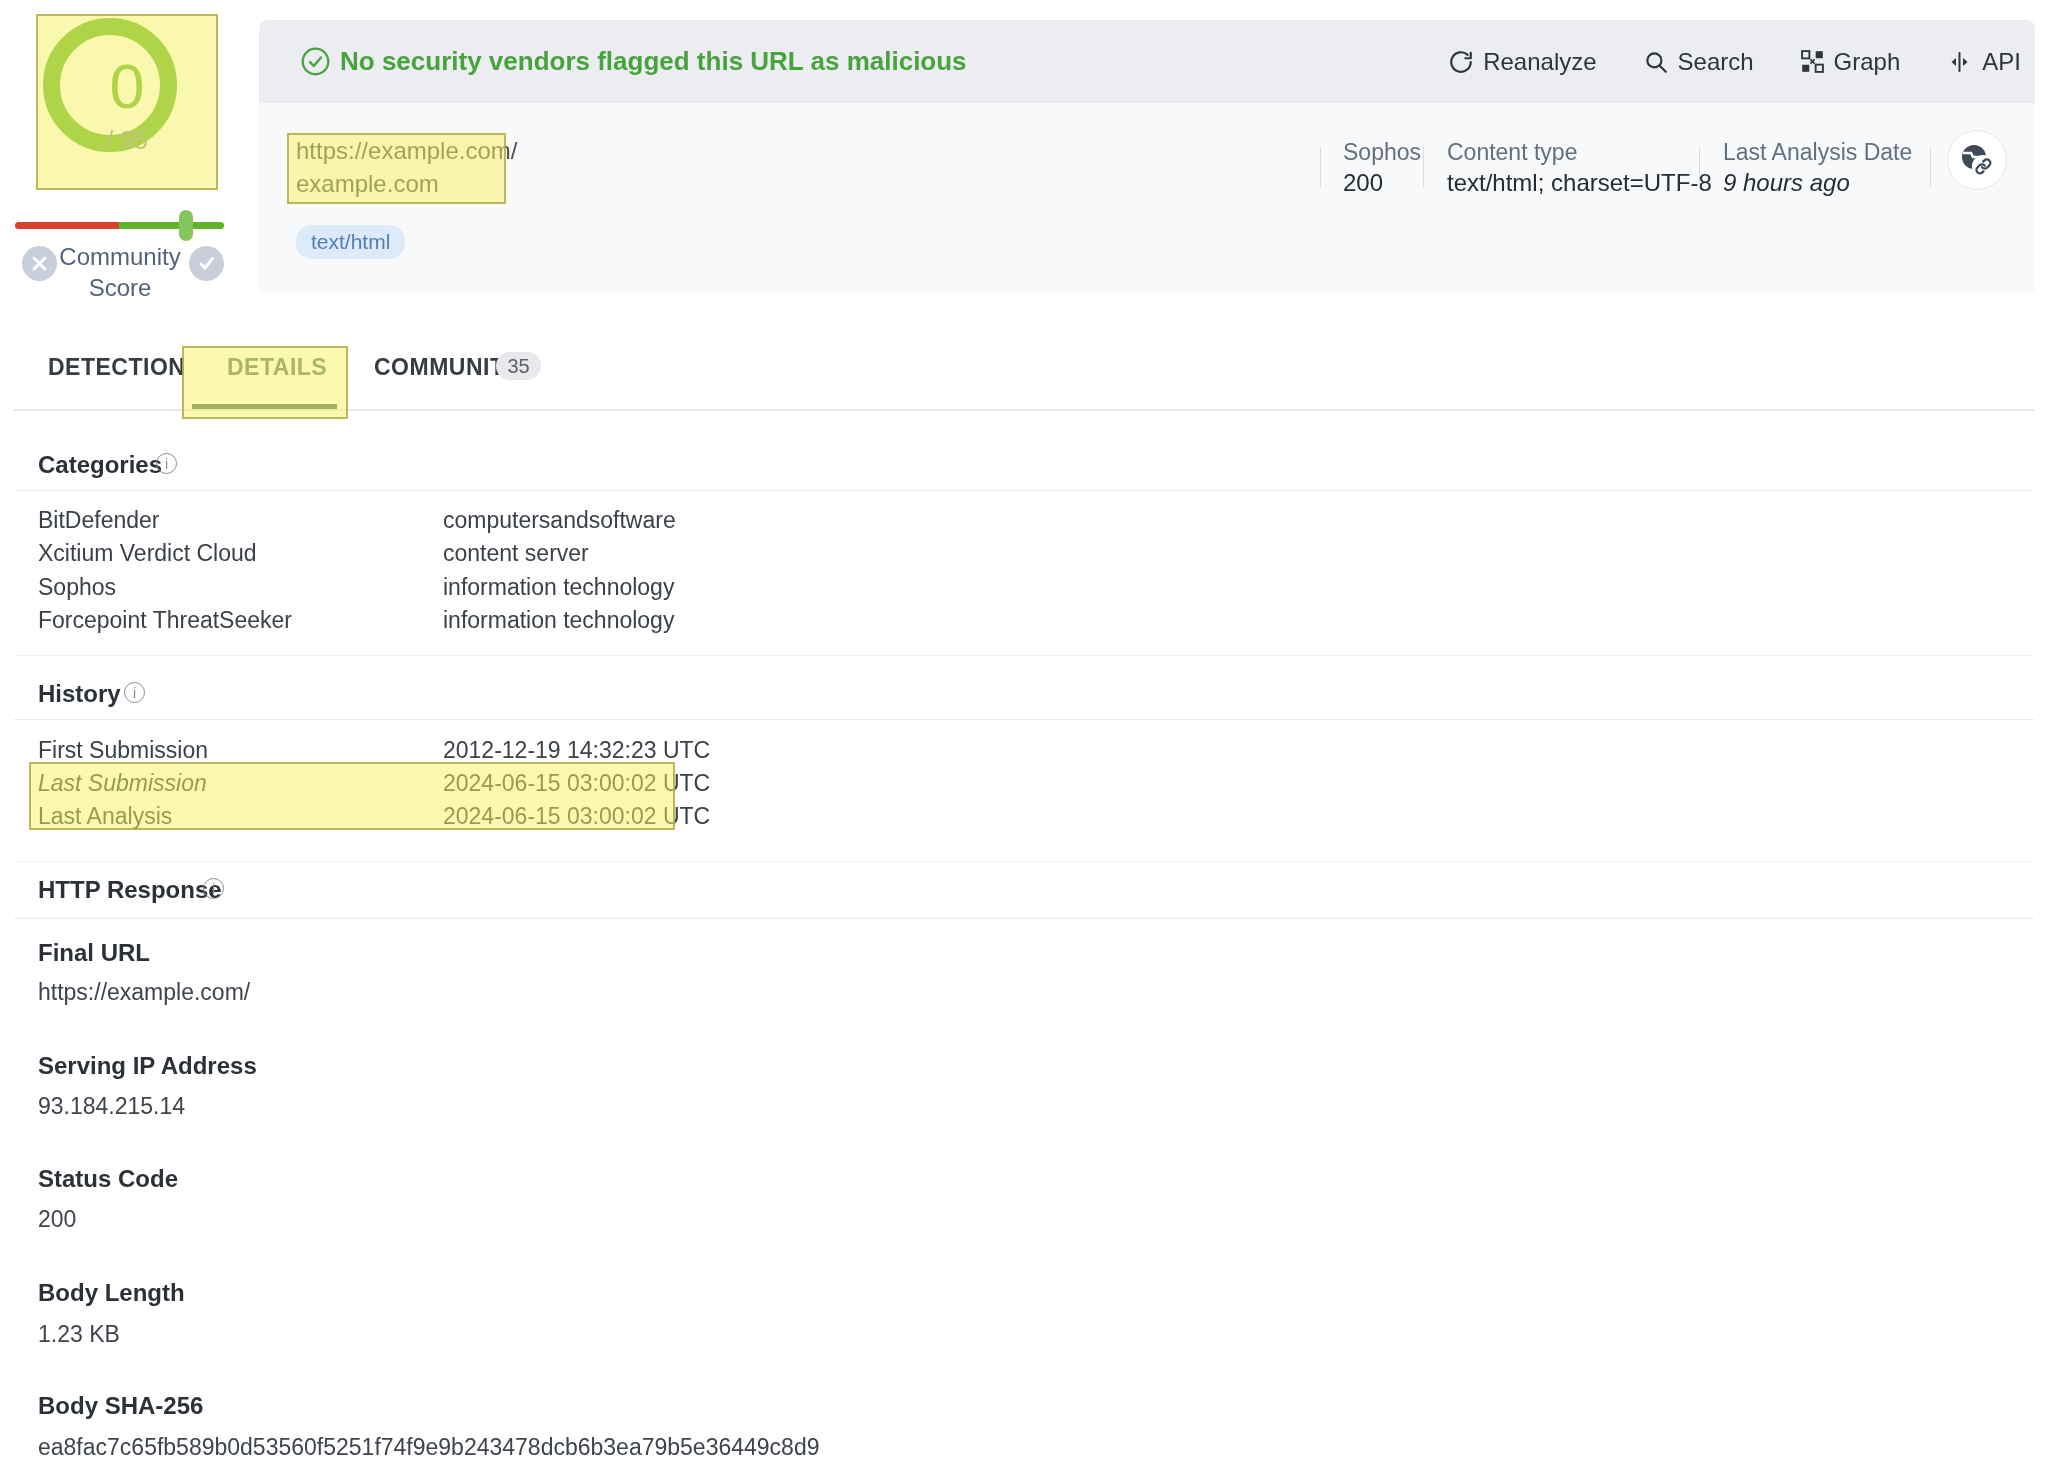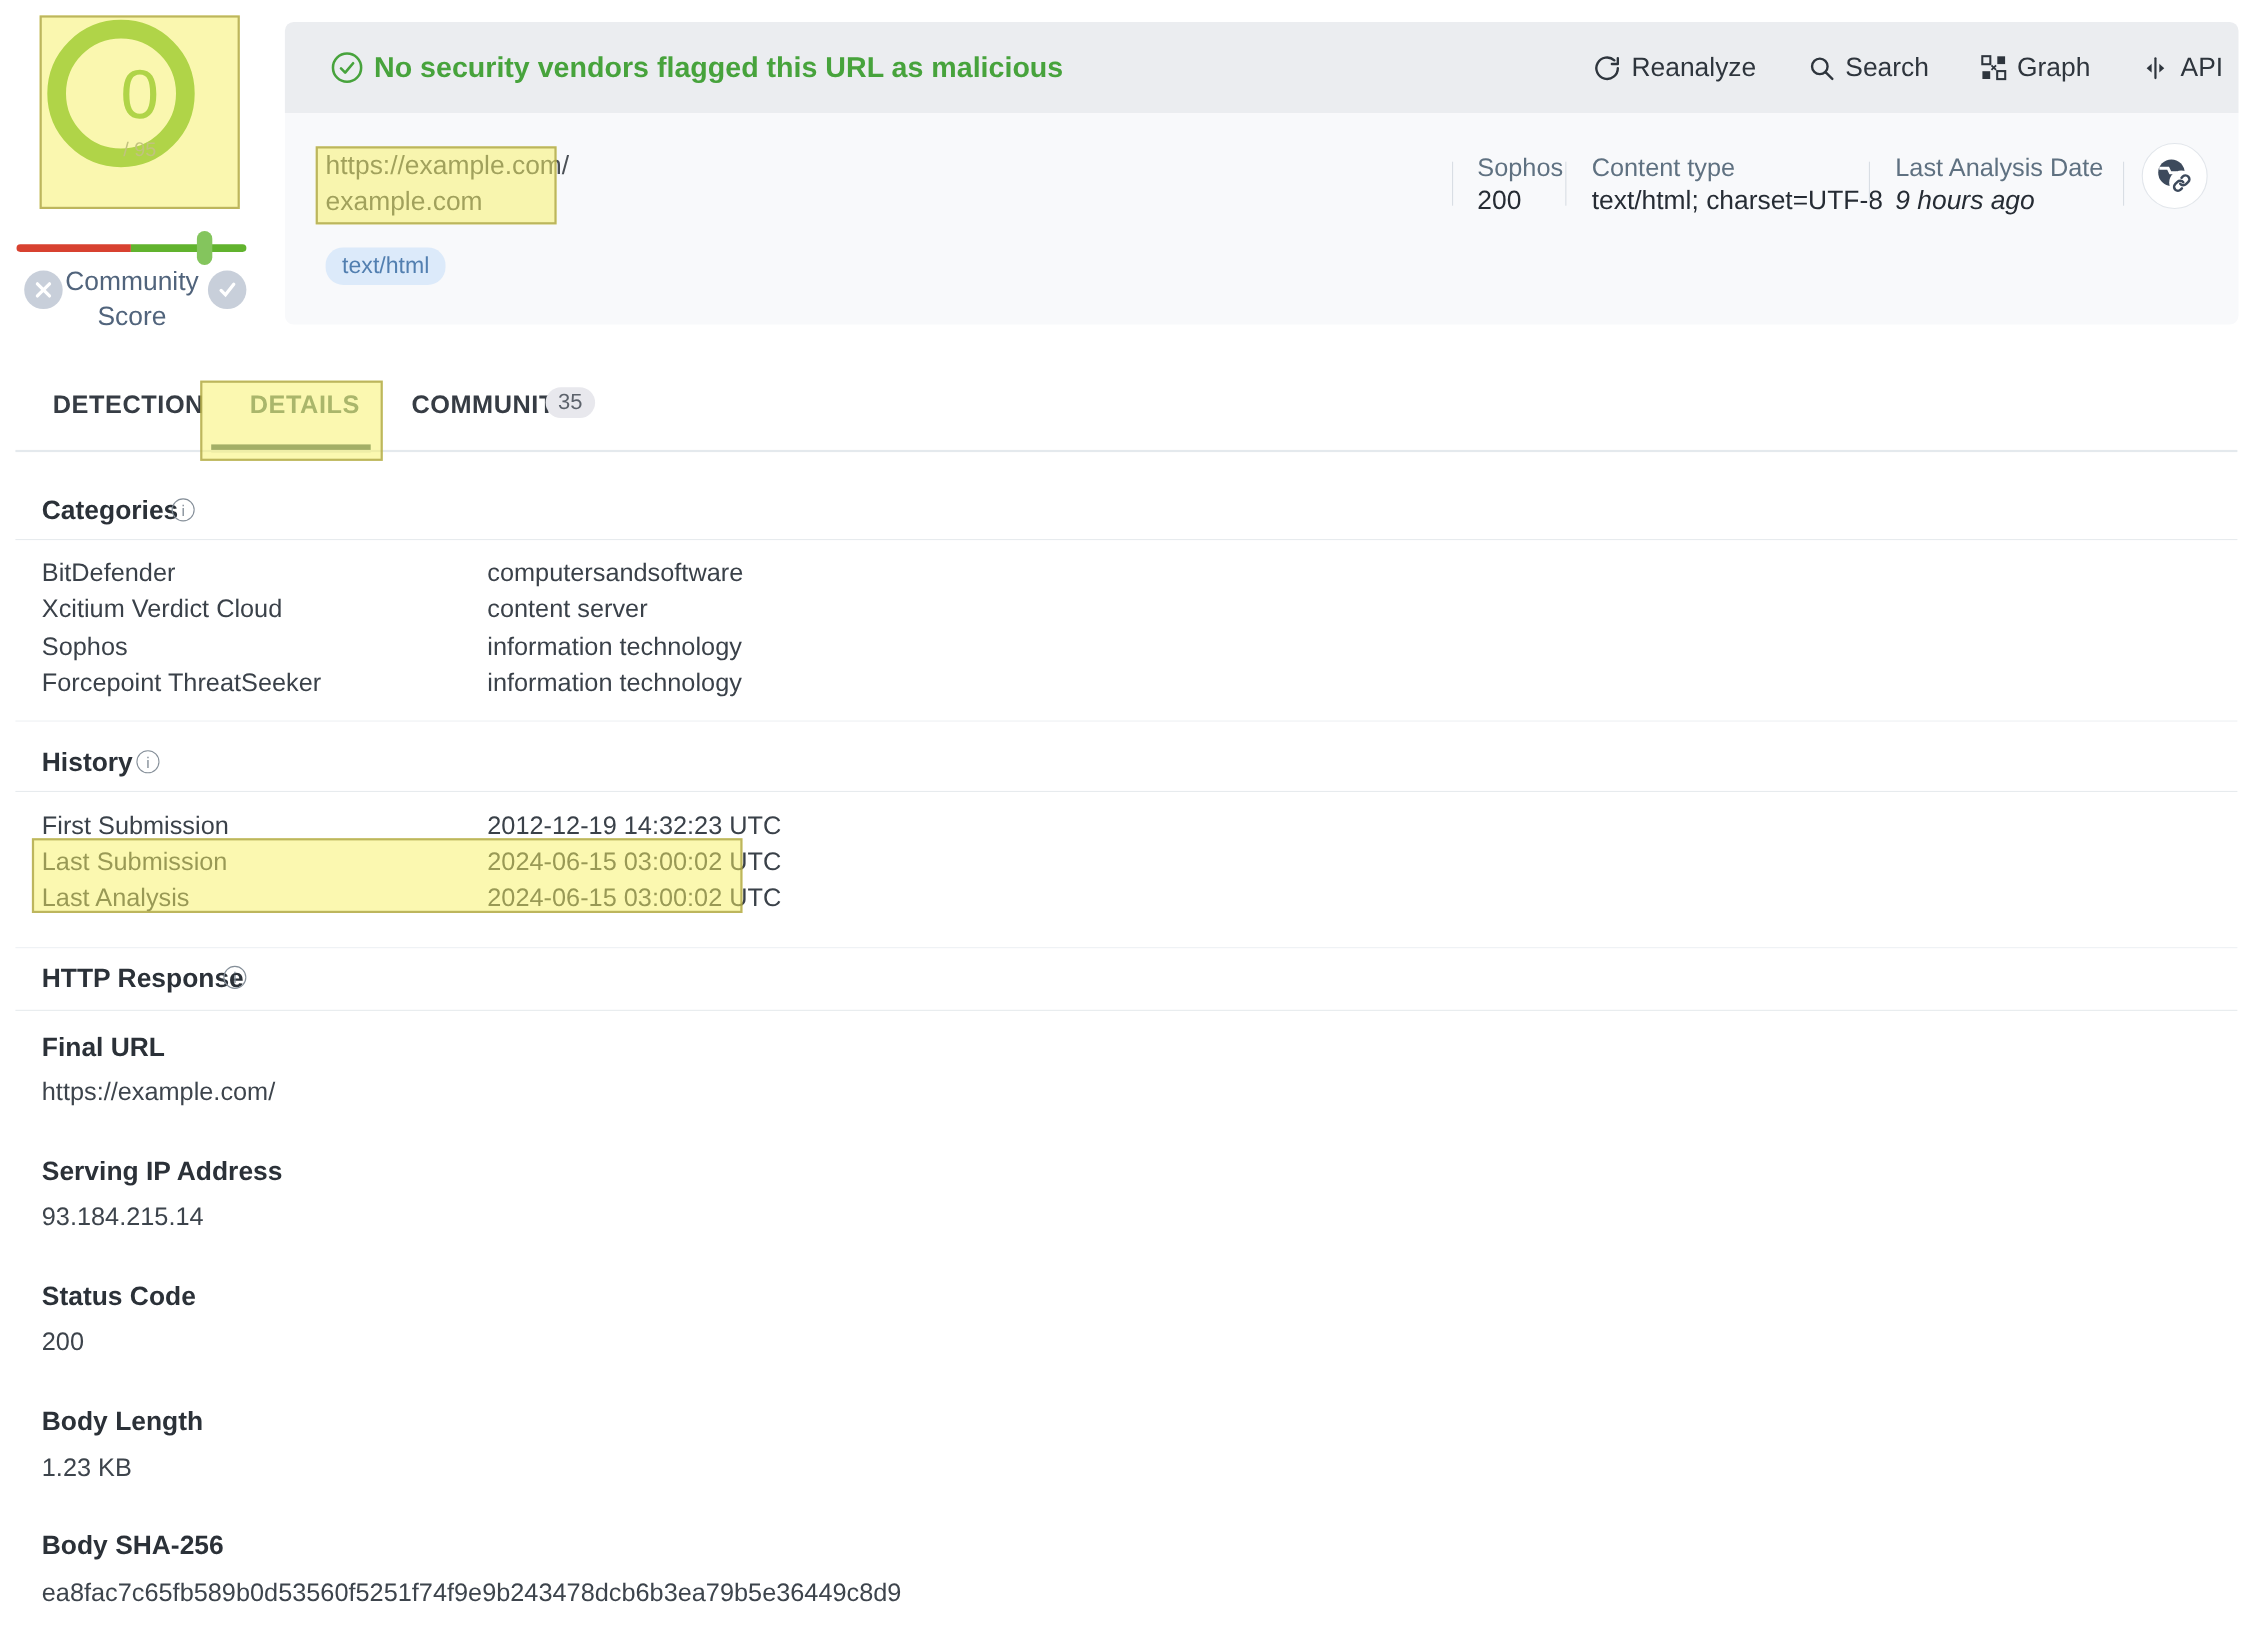--- a/index.html
+++ b/index.html
@@ -8,21 +8,21 @@
   #page { position:relative; width:2048px; height:1484px; background:#ffffff; overflow:hidden; }
   .abs { position:absolute; }
 
   
   .hl { position:absolute; background:rgba(247,241,98,0.50); border:2px solid rgba(168,160,66,0.75); z-index:50; pointer-events:none; }
 
   
   .score-square { left:36px; top:14px; width:182px; height:176px; background:#fdfdfd; }
   .score-ring { position:absolute; left:7px; top:4px; width:134px; height:134px; border:17px solid #68b62f; border-radius:50%; }
   .score-num { position:absolute; left:0; top:36px; width:182px; text-align:center; font-size:63px; color:#68b62f; }
-  .score-total { position:absolute; left:0; top:112px; width:182px; text-align:center; font-size:18px; color:#8b939b; }
+  .score-total { position:absolute; left:0; top:112px; width:182px; text-align:center; font-size:25px; color:#8b939b; }
 
   .slider-track { left:15px; top:222px; width:209px; height:7px; }
   .slider-red { position:absolute; left:0; top:0; width:104px; height:7px; background:#d84130; border-radius:4px 0 0 4px; }
   .slider-green { position:absolute; left:104px; top:0; width:105px; height:7px; background:#61b32e; border-radius:0 4px 4px 0; }
   .slider-handle { position:absolute; left:164px; top:-12px; width:14px; height:31px; background:#84c55d; border-radius:7px; }
 
   .community-label { left:53px; top:241px; width:134px; text-align:center; font-size:24px; line-height:31px; color:#51647c; }
   .vote-circle { width:35px; height:35px; border-radius:50%; background:#c8cfda; display:flex; align-items:center; justify-content:center; }
 
   
@@ -208,21 +208,21 @@
   <div class="row-value" style="top:607px;">information technology</div>
 
   <div class="h-sep" style="top:655px;"></div>
 
   <div class="section-title" style="top:680px;">History</div>
   <div class="info-icon" style="left:124px; top:682px;">i</div>
   <div class="h-divider" style="top:719px;"></div>
 
   <div class="row-label" style="top:737px;">First Submission</div>
   <div class="row-value" style="top:737px;">2012-12-19 14:32:23 UTC</div>
-  <div class="row-label" style="top:770px;">Last Submission</div>
+  <div class="row-label" style="top:770px;font-style:italic;">Last Submission</div>
   <div class="row-value" style="top:770px;">2024-06-15 03:00:02 UTC</div>
   <div class="row-label" style="top:803px;">Last Analysis</div>
   <div class="row-value" style="top:803px;">2024-06-15 03:00:02 UTC</div>
 
   <div class="h-sep" style="top:861px;"></div>
 
   <div class="section-title" style="top:876px;">HTTP Response</div>
   <div class="info-icon" style="left:203px; top:878px;">i</div>
   <div class="h-divider" style="top:918px;"></div>
 

